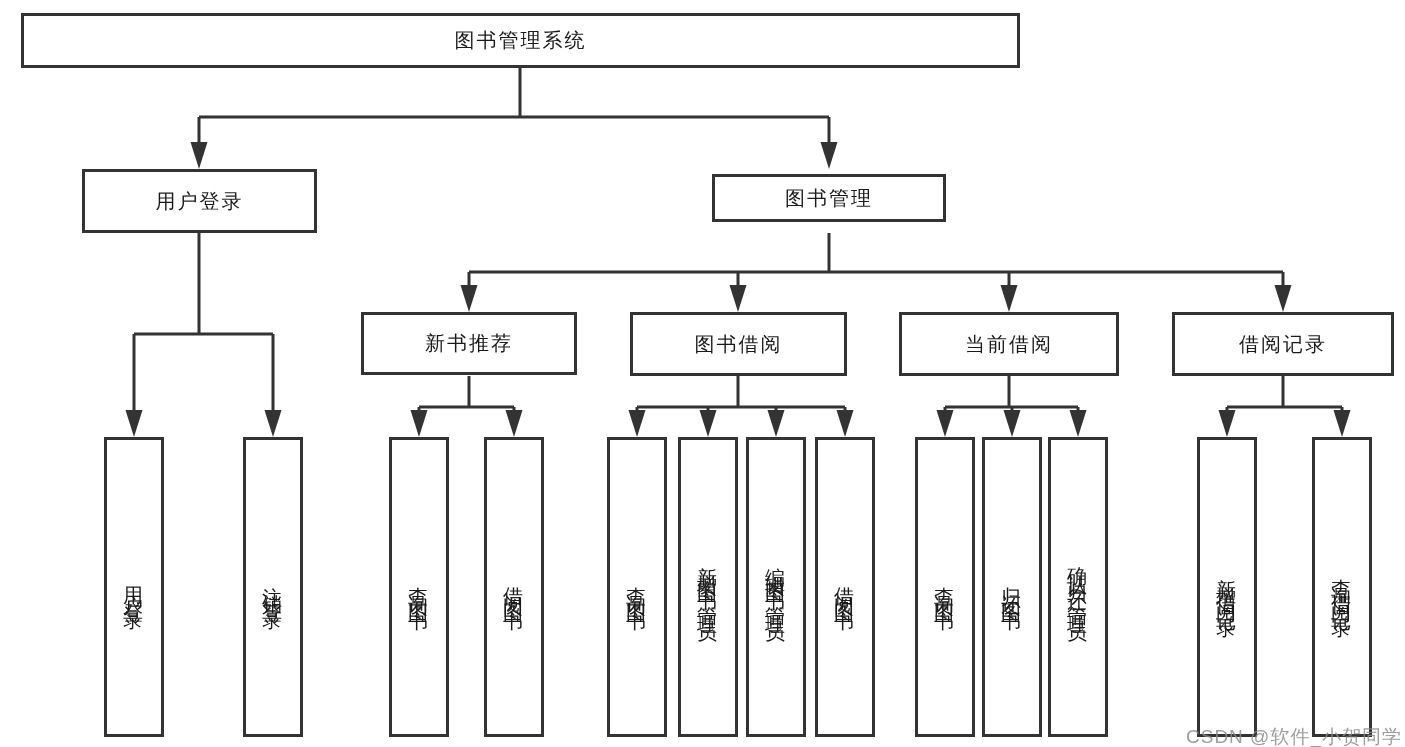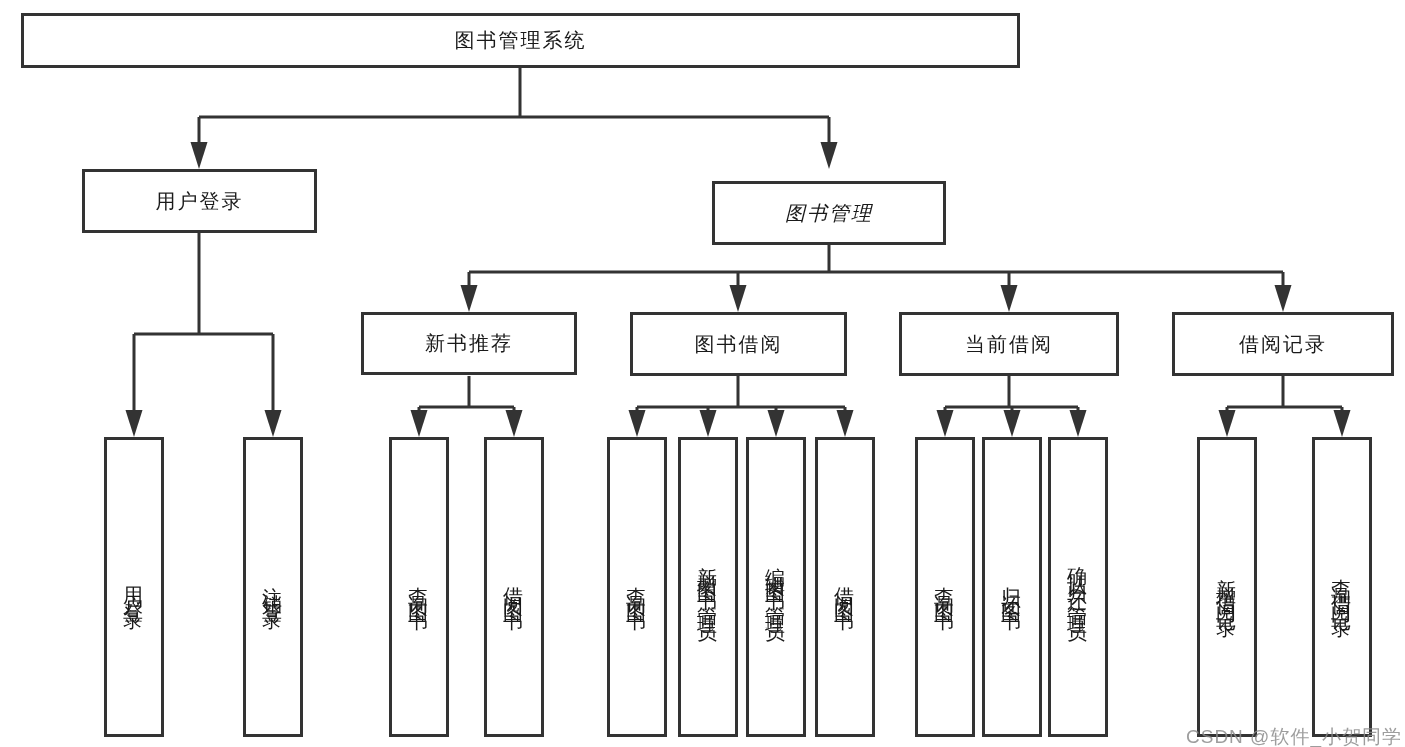--- a/index.html
+++ b/index.html
@@ -75,21 +75,21 @@
       <polygon points="945,437 936.5,410 953.5,410" fill="#333333"></polygon>
       <polygon points="1012,437 1003.5,410 1020.5,410" fill="#333333"></polygon>
       <polygon points="1078,437 1069.5,410 1086.5,410" fill="#333333"></polygon>
       <polygon points="1227,437 1218.5,410 1235.5,410" fill="#333333"></polygon>
       <polygon points="1342,437 1333.5,410 1350.5,410" fill="#333333"></polygon>
     </svg>
 
   <div class="node" style="left:21px; top:13px; width:999px; height:55px;">图书管理系统</div>
 
   <div class="node" style="left:82px; top:169px; width:235px; height:64px;">用户登录</div>
-  <div class="node" style="left:712px; top:181px; width:234px; height:64px;font-style:italic;">图书管理</div>
+  <div class="node" style="left:712px; top:174px; width:234px; height:48px;">图书管理</div>
 
   <div class="node" style="left:361px; top:312px; width:216px; height:63px;">新书推荐</div>
   <div class="node" style="left:899px; top:312px; width:220px; height:64px;">当前借阅</div>
   <div class="node" style="left:630px; top:312px; width:217px; height:64px;">图书借阅</div>
   <div class="node" style="left:1172px; top:312px; width:222px; height:64px;">借阅记录</div>
 
   <div class="node v" style="left:104px; top:437px; width:60px; height:300px;">用户登录</div>
   <div class="node v" style="left:243px; top:437px; width:60px; height:300px;">注销登录</div>
 
   <div class="node v" style="left:389px; top:437px; width:60px; height:300px;">查询图书</div>

